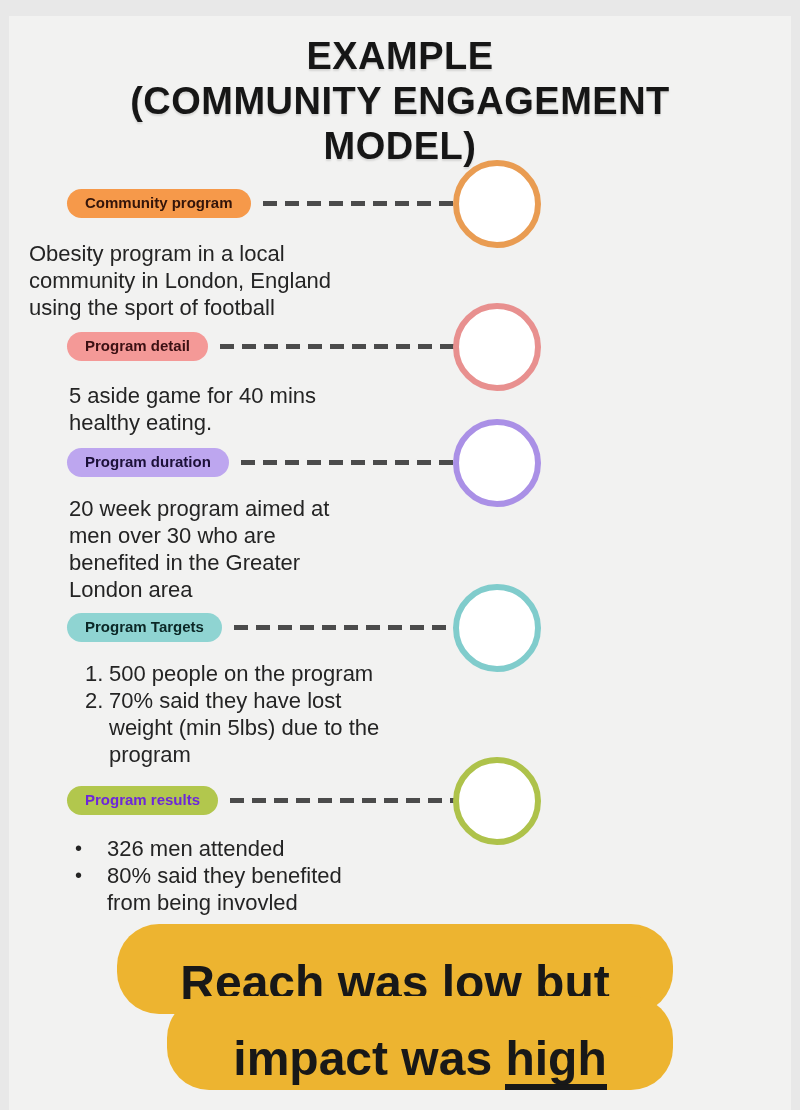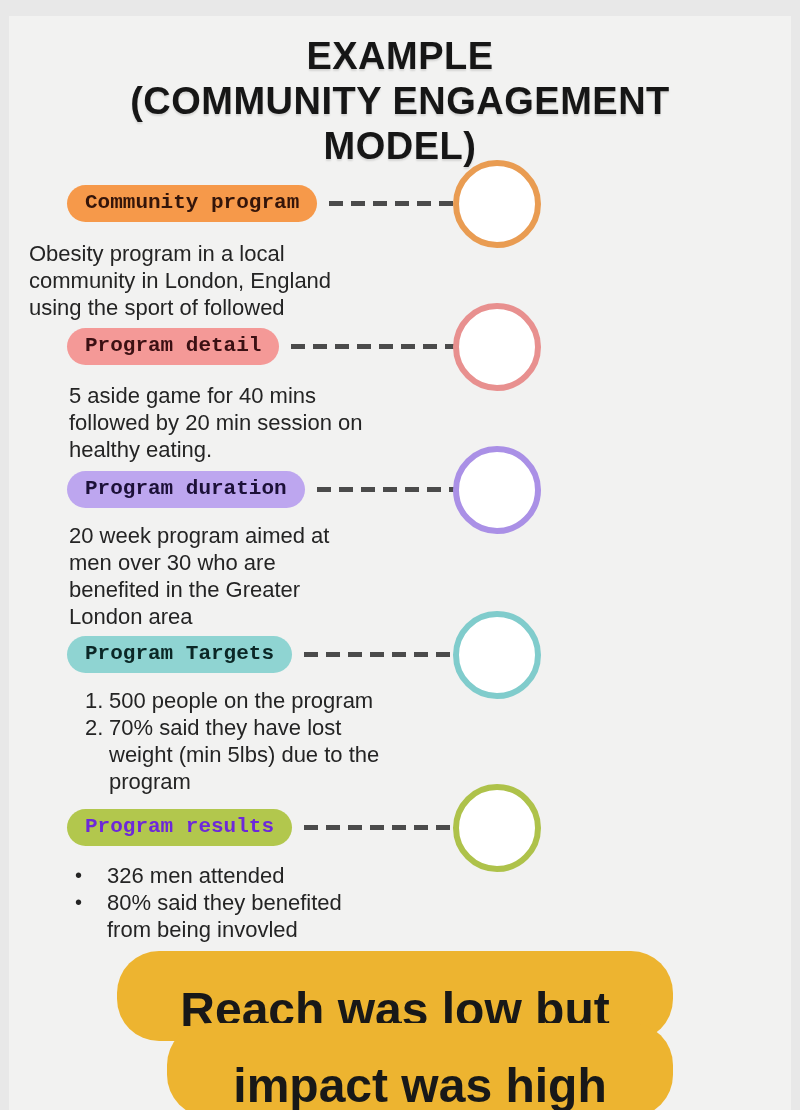--- a/index.html
+++ b/index.html
@@ -37,25 +37,24 @@
     padding-left: 58px;
   }
   .badge {
     display: inline-flex;
     align-items: center;
     border-radius: 19px;
     padding: 5px 18px 6px 18px;
     flex: 0 0 auto;
   }
   .badge-label {
-    font-size: 21px;
+    font-size: 15px;
     font-weight: 700;
     line-height: 1.2;
     white-space: nowrap;
-    font-family: Liberation Mono, monospace;
   }
   .dash {
     flex: 1 1 auto;
     height: 5px;
     margin-left: 12px;
     margin-right: 310px;
     background: repeating-linear-gradient(90deg,
       var(--dash-color, #4b4b4b) 0 14px, transparent 14px 22px);
   }
   .circle {
@@ -136,35 +135,34 @@
       <div class="row">
         <span class="badge" style="background: rgb(246, 153, 74);">
           <span class="badge-label" style="color: rgb(52, 21, 10);">Community program</span>
         </span>
         <span class="dash"></span>
         <span class="circle" style="border-color: rgb(233, 156, 82);"></span>
       </div>
       <div class="body text">
           <div class="bline">Obesity program in a local</div>
           <div class="bline">community in London, England</div>
-          <div class="bline">using the sport of followed</div>
+          <div class="bline">using the sport of football</div>
         </div>
     </section>
 
     <section class="section s2">
       <div class="row">
         <span class="badge" style="background: rgb(244, 153, 151);">
           <span class="badge-label" style="color: rgb(59, 16, 19);">Program detail</span>
         </span>
         <span class="dash"></span>
         <span class="circle" style="border-color: rgb(232, 144, 143);"></span>
       </div>
       <div class="body text">
           <div class="bline">5 aside game for 40 mins</div>
-          <div class="bline">followed by 20 min session on</div>
           <div class="bline">healthy eating.</div>
         </div>
     </section>
 
     <section class="section s3">
       <div class="row">
         <span class="badge" style="background: rgb(189, 166, 239);">
           <span class="badge-label" style="color: rgb(28, 16, 56);">Program duration</span>
         </span>
         <span class="dash"></span>

